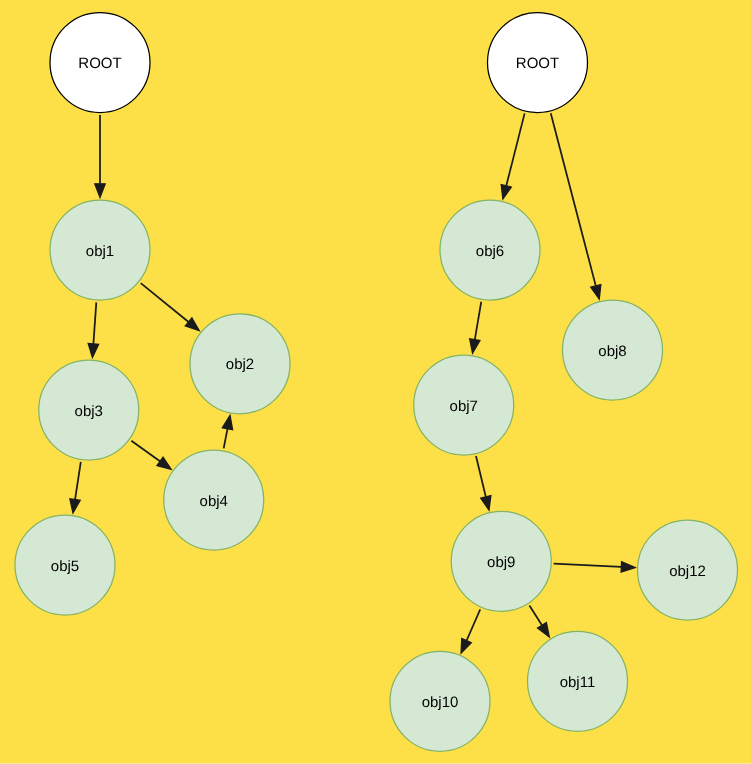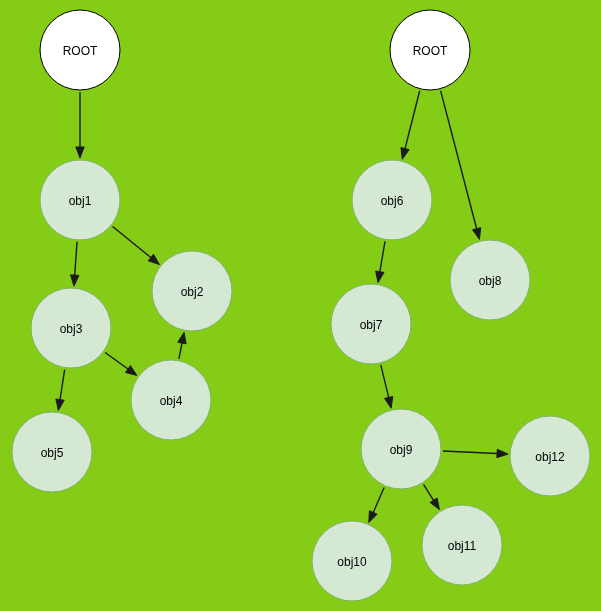--- a/index.html
+++ b/index.html
@@ -11,21 +11,21 @@
   body {
     width: 601px;
     height: 611px;
     overflow: hidden;
     font-family: "Liberation Sans", sans-serif;
   }
   #diagram-canvas {
     position: relative;
     width: 601px;
     height: 611px;
-    background: #84cc16;
+    background: #fde047;
   }
   svg#graph {
     display: block;
     width: 601px;
     height: 611px;
   }
   .node-circle {
     stroke-width: 1;
   }
   .node-root .node-circle {

